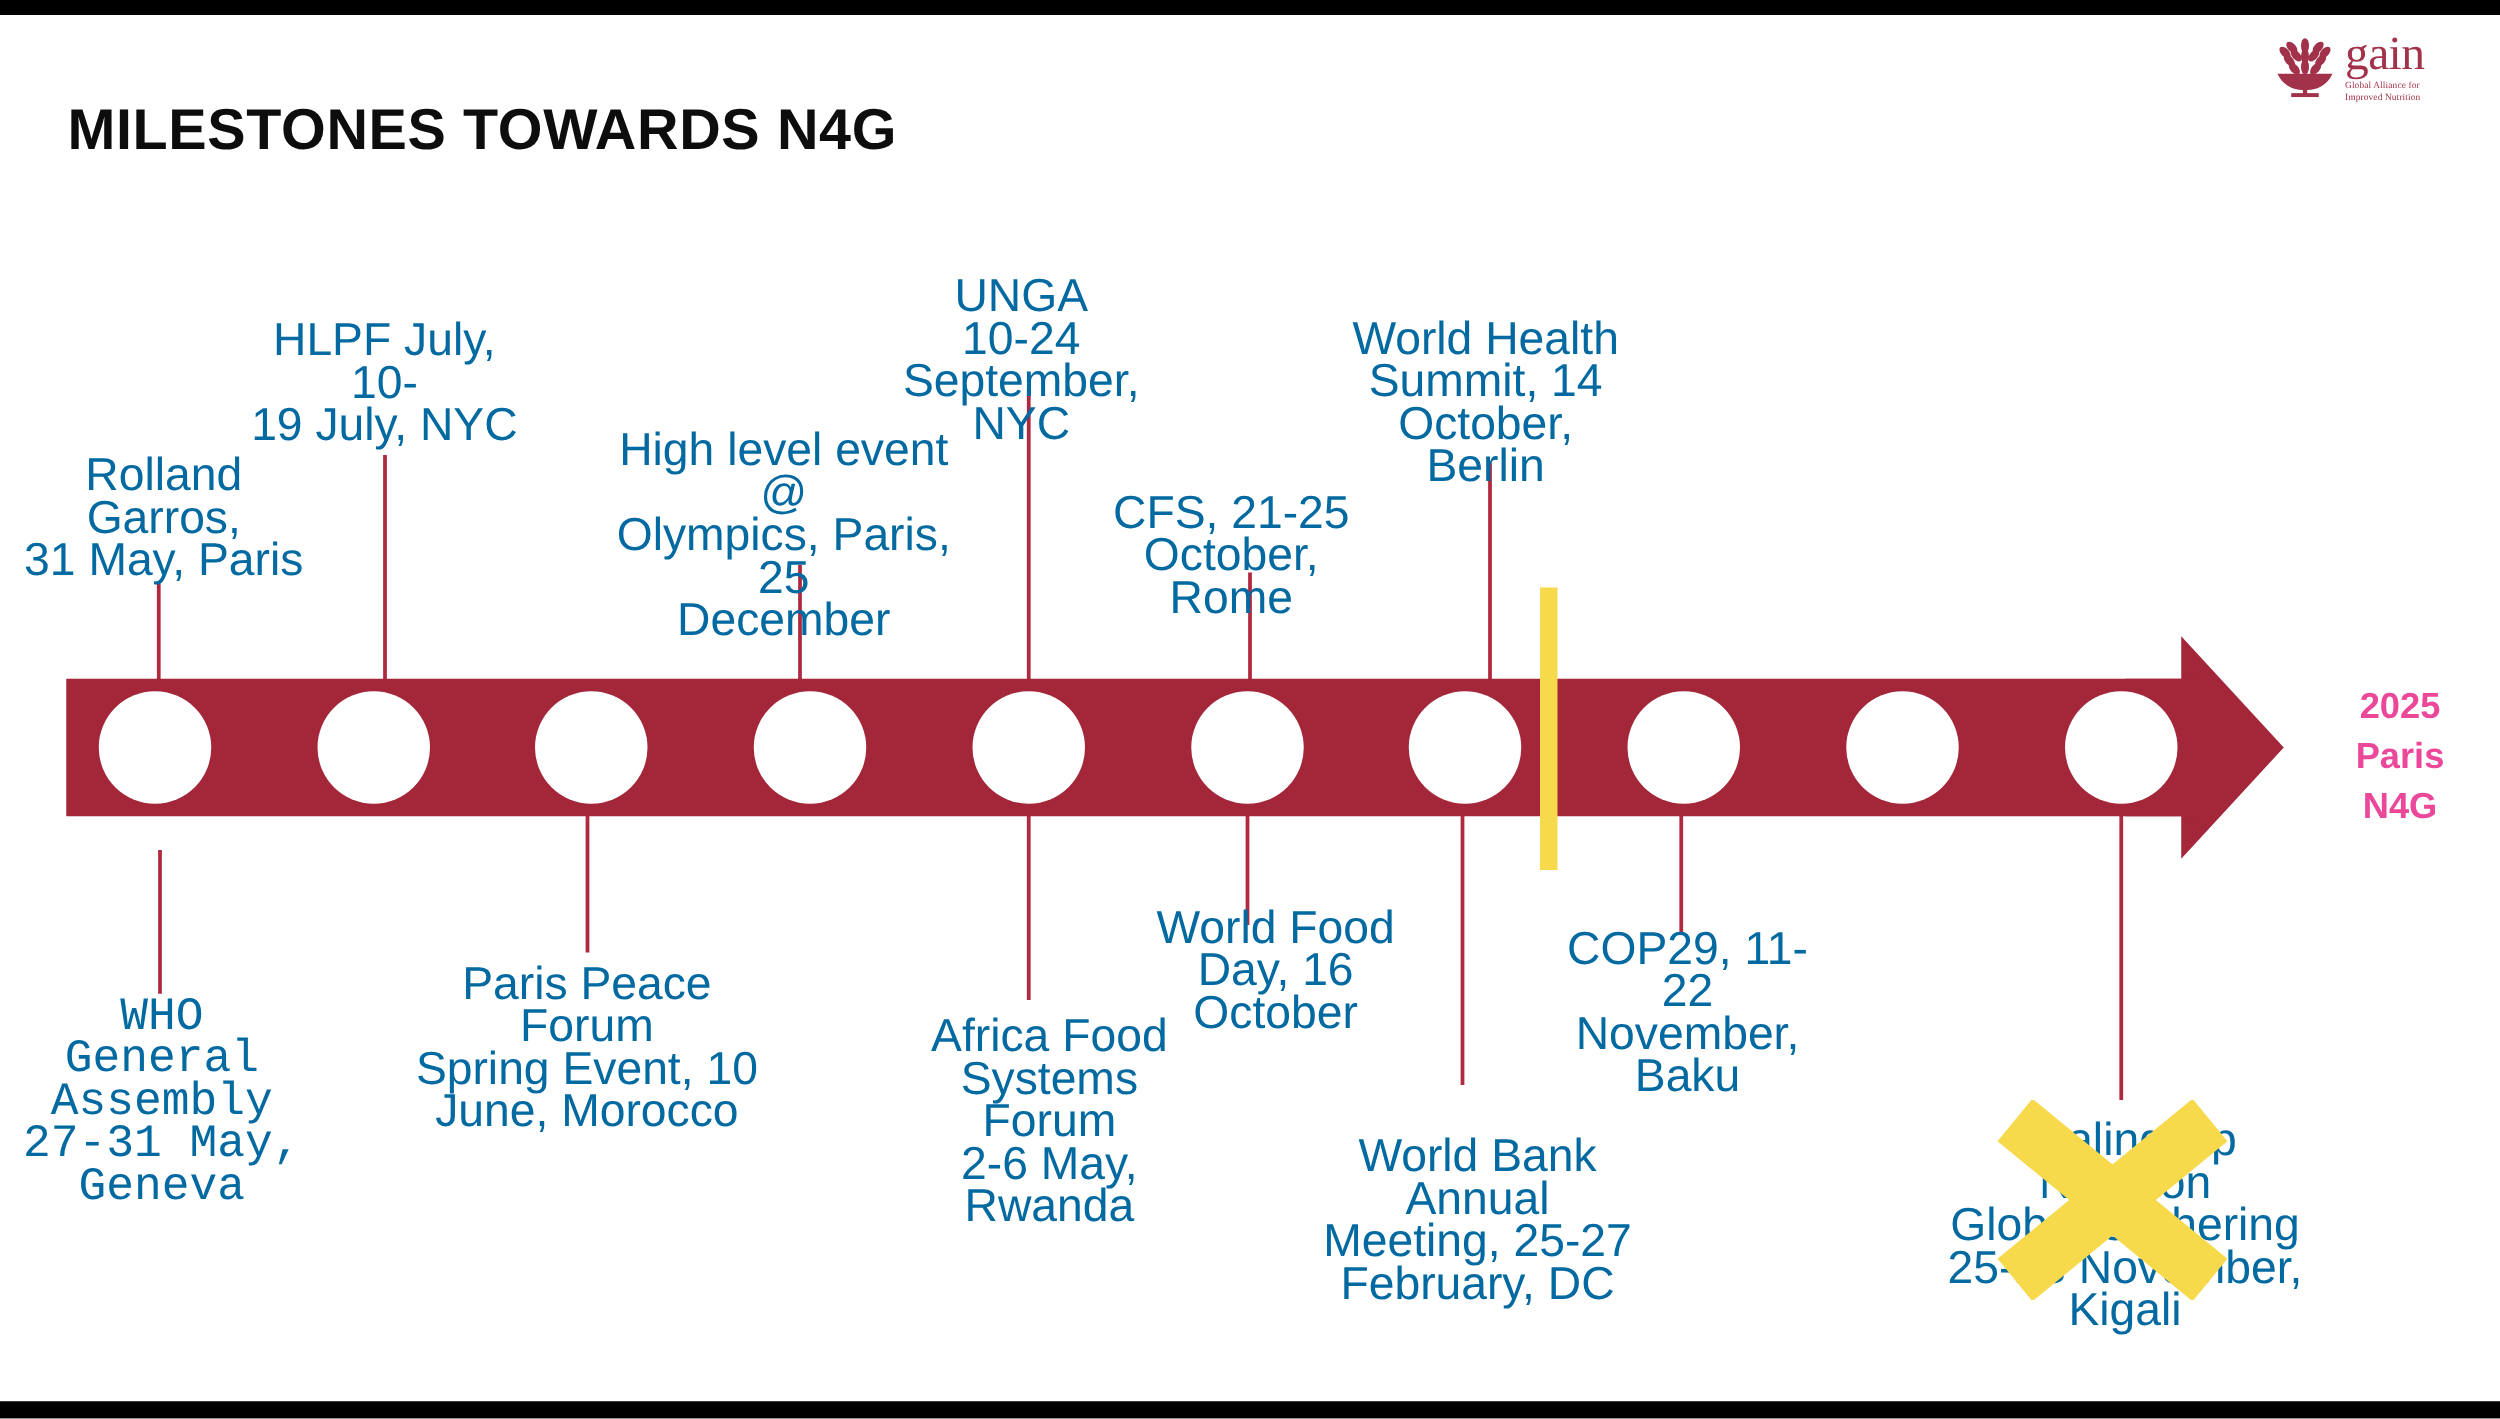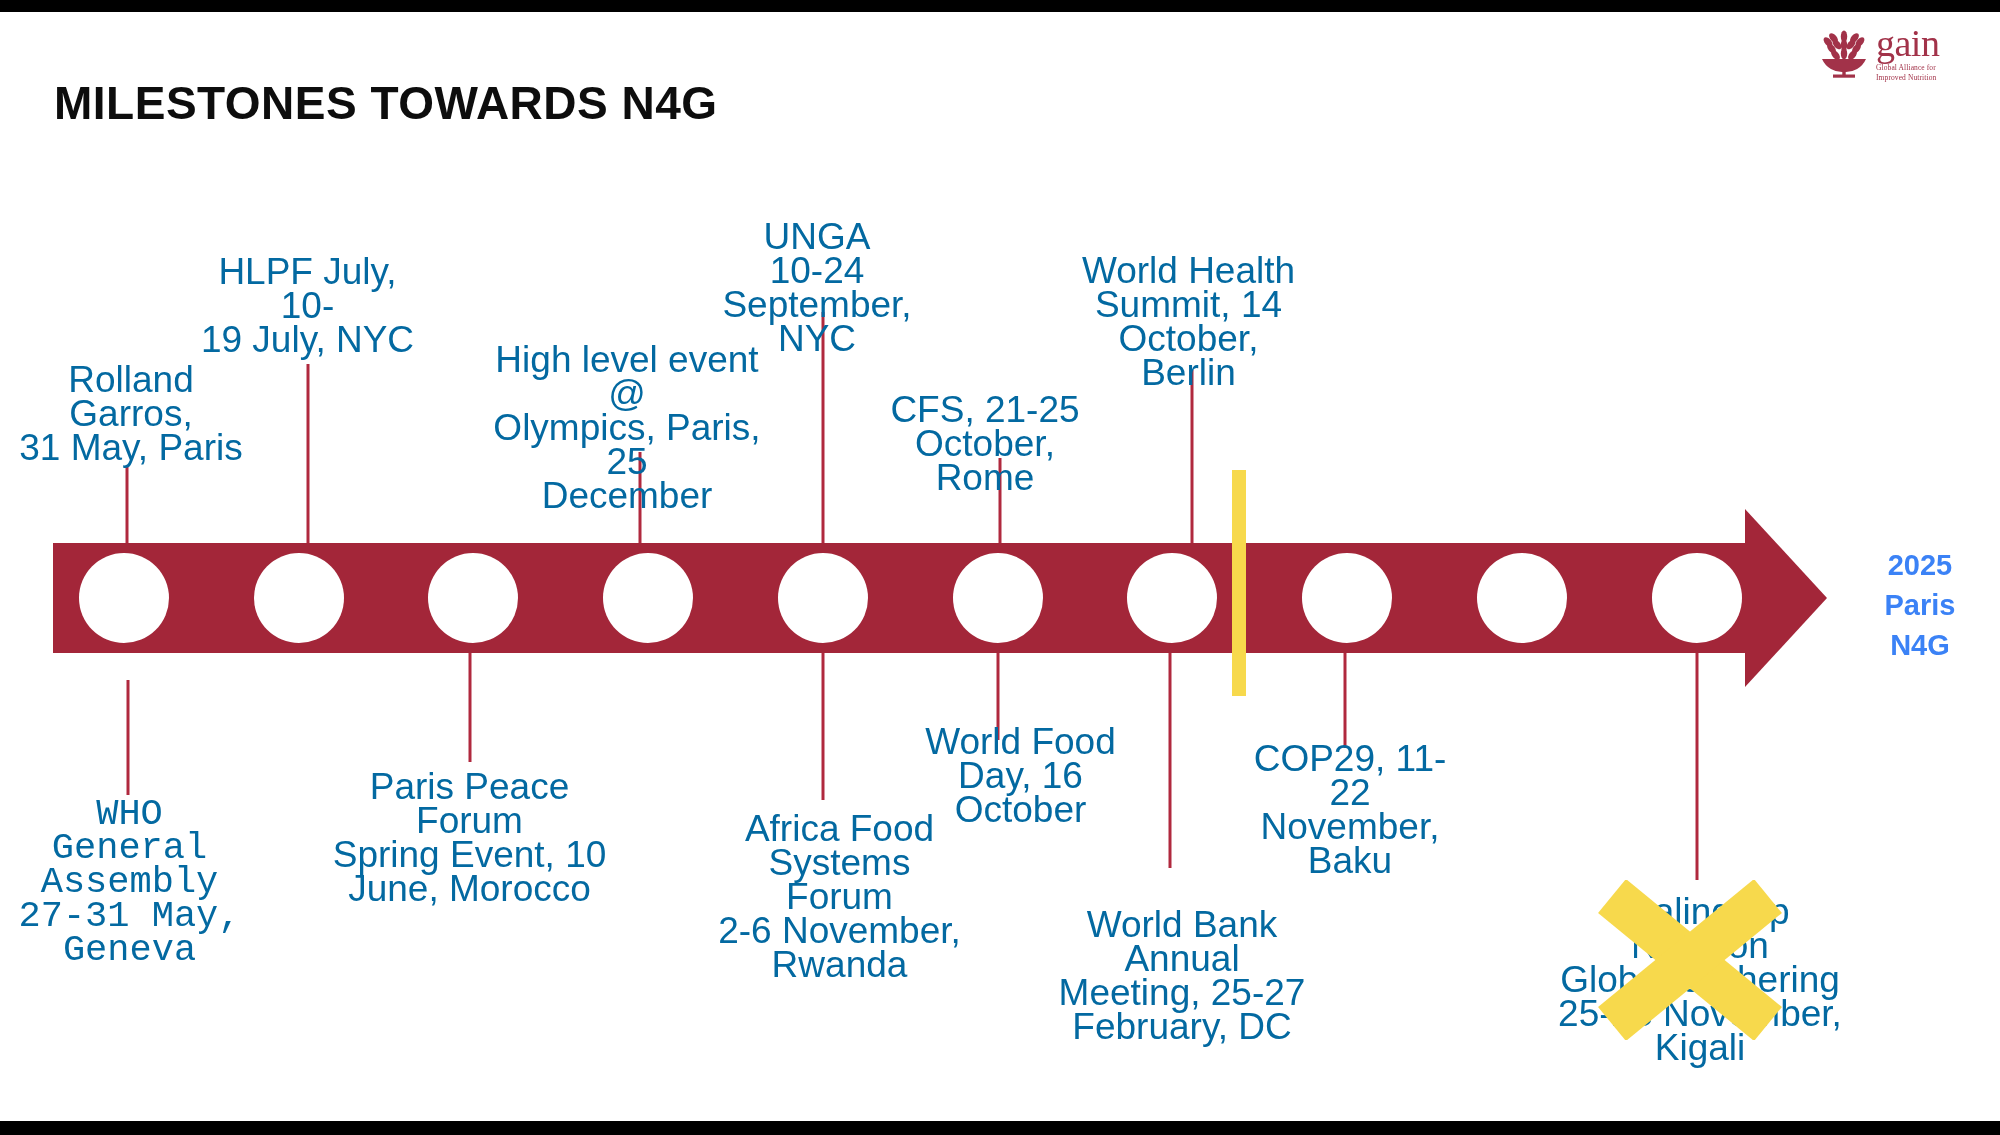--- a/index.html
+++ b/index.html
@@ -71,21 +71,21 @@
 
   
   #dest {
     position:absolute;
     left:1860px; top:545px;
     width:120px;
     text-align:center;
     font-size:29px;
     font-weight:bold;
     line-height:40px;
-    color:#3b82f6;
+    color:#ec4899;
   }
   #dest span { display:block; }
 </style>
 </head>
 <body>
 
 <div id="slide">
 
   <div class="letterbox top"></div>
   <div class="letterbox bottom"></div>
@@ -198,21 +198,21 @@
 Assembly
 27-31 May,
 Geneva</div>
 
   <div class="label" style="left:322px; top:770px; width:295px;">Paris Peace Forum
 Spring Event, 10
 June, Morocco</div>
 
   <div class="label" style="left:712px; top:812px; width:255px;">Africa Food
 Systems Forum
-2-6 November,
+2-6 May,
 Rwanda</div>
 
   <div class="label" style="left:898px; top:725px; width:245px;">World Food
 Day, 16 October</div>
 
   <div class="label" style="left:1032px; top:908px; width:300px;">World Bank Annual
 Meeting, 25-27
 February, DC</div>
 
   <div class="label" style="left:1236px; top:742px; width:228px;">COP29, 11-22

